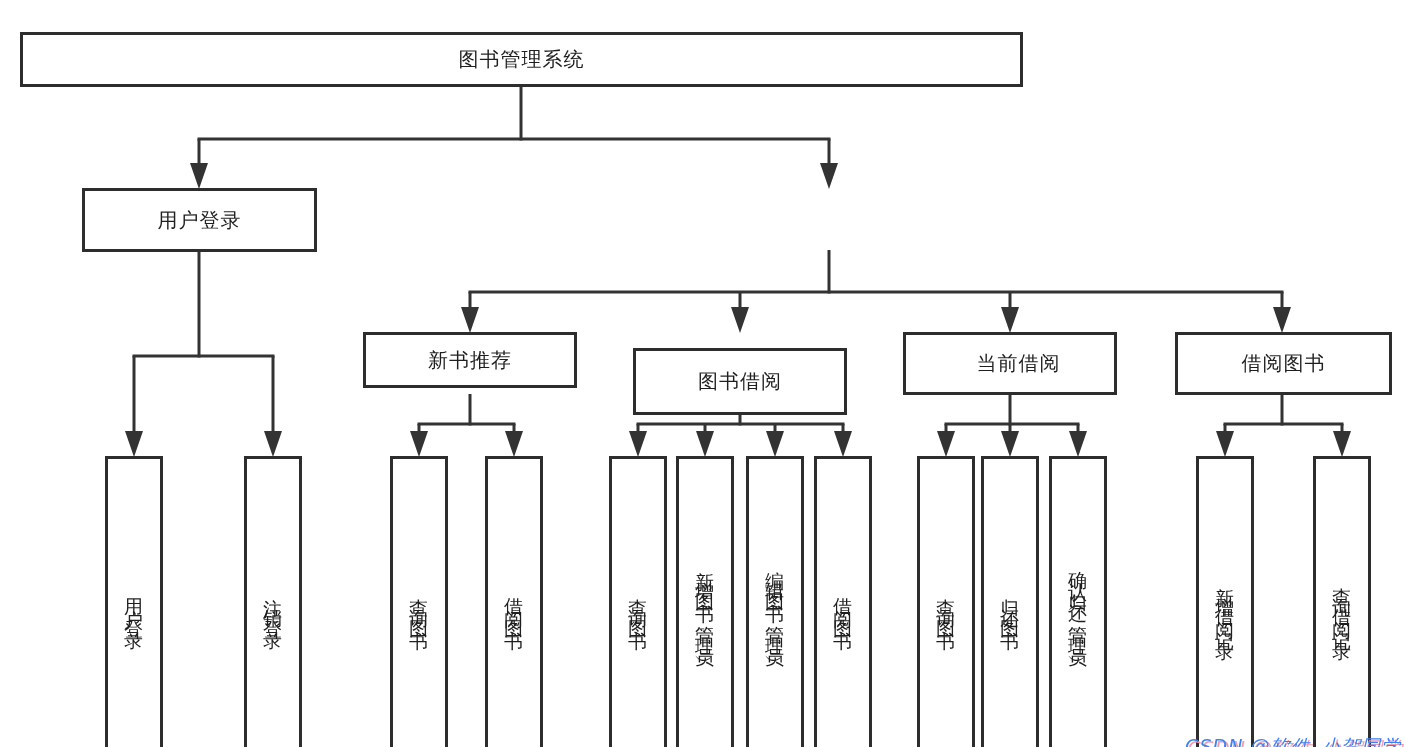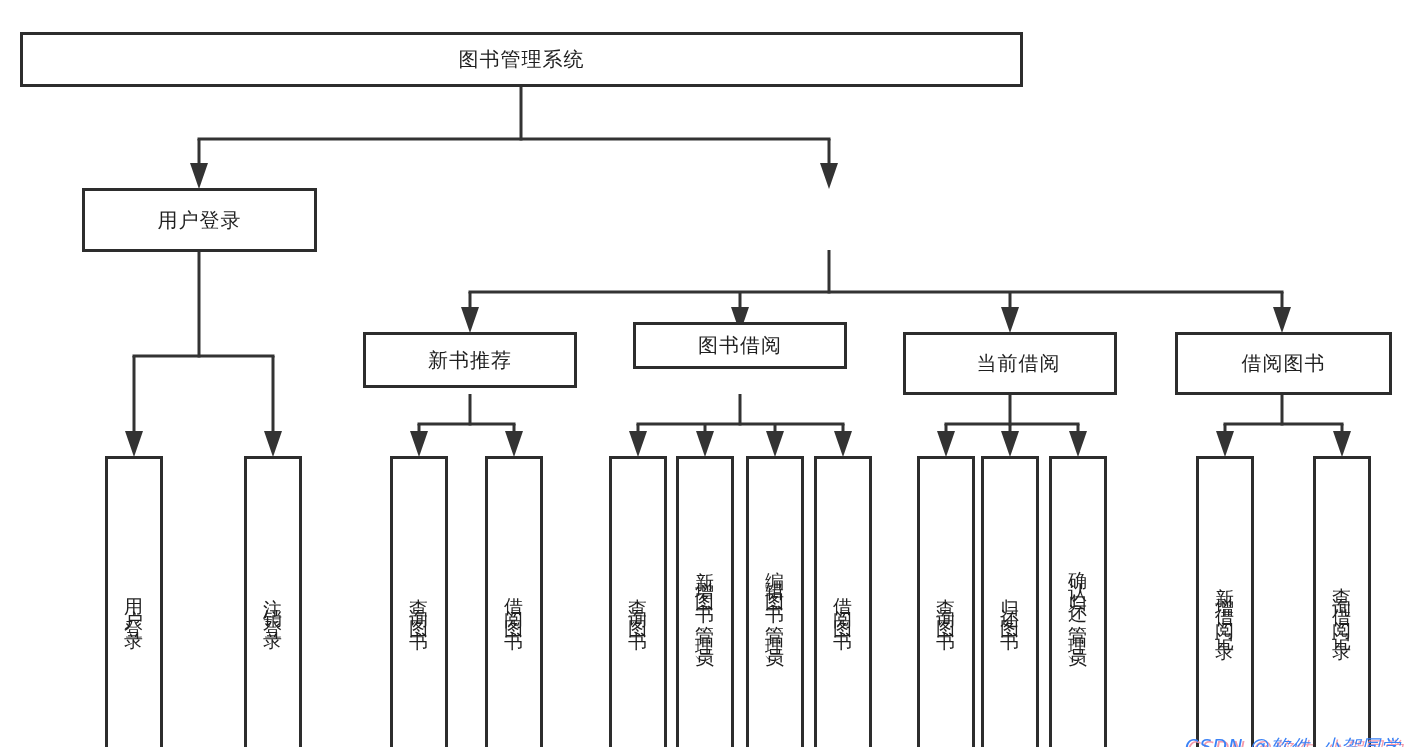--- a/index.html
+++ b/index.html
@@ -134,21 +134,21 @@
     <polygon points="1216,412 1234,412 1225,438"></polygon>
     <line x1="1342" y1="405" x2="1342" y2="418"></line>
     <polygon points="1333,412 1351,412 1342,438"></polygon>
   </svg>
 
   <div class="box" style="left:20px; top:13px; width:1003px; height:55px;">图书管理系统</div>
 
   <div class="box" style="left:82px; top:169px; width:235px; height:64px;">用户登录</div>
 
   <div class="box" style="left:363px; top:313px; width:214px; height:56px;">新书推荐</div>
-  <div class="box" style="left:633px; top:303px; width:214px; height:47px;">图书借阅</div>
+  <div class="box" style="left:633px; top:329px; width:214px; height:67px;">图书借阅</div>
   <div class="box" style="left:903px; top:313px; width:214px; height:63px;padding-left:17px;">当前借阅</div>
   <div class="box" style="left:1175px; top:313px; width:217px; height:63px;">借阅图书</div>
 
   <div class="vbox" style="left:105px;">
     <span class="vtext">用户登录</span>
   </div>
   <div class="vbox" style="left:244px;">
     <span class="vtext">注销登录</span>
   </div>
 

